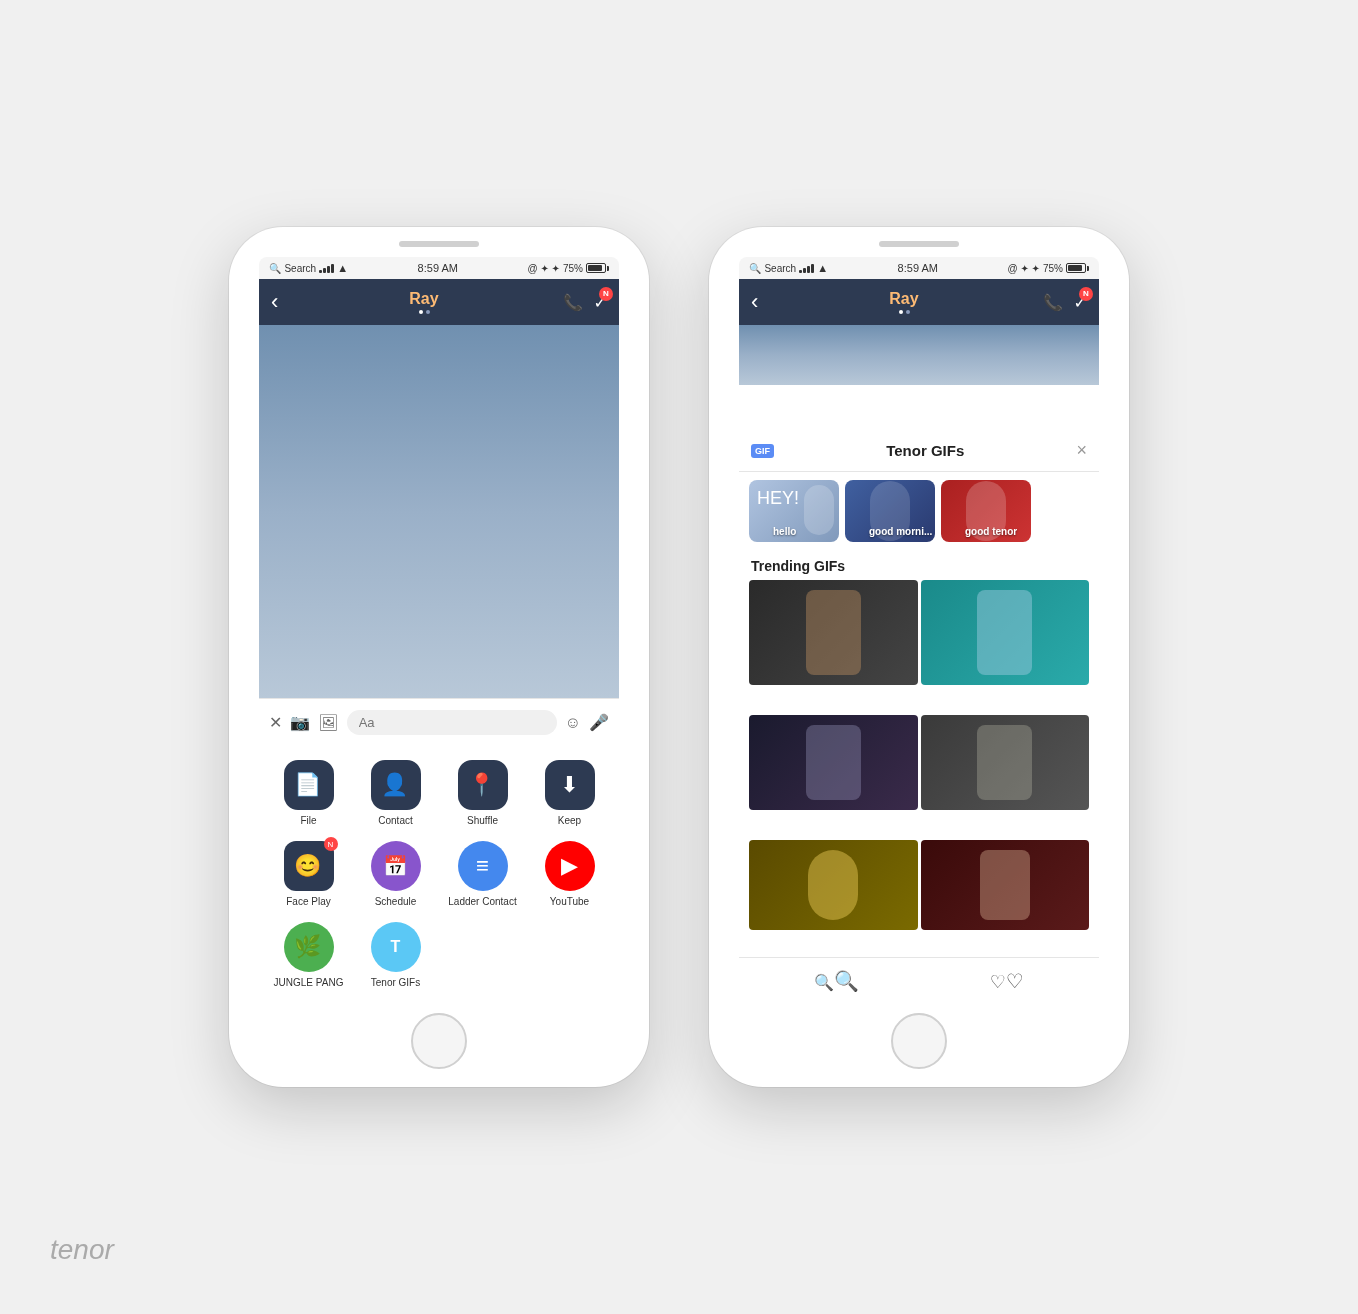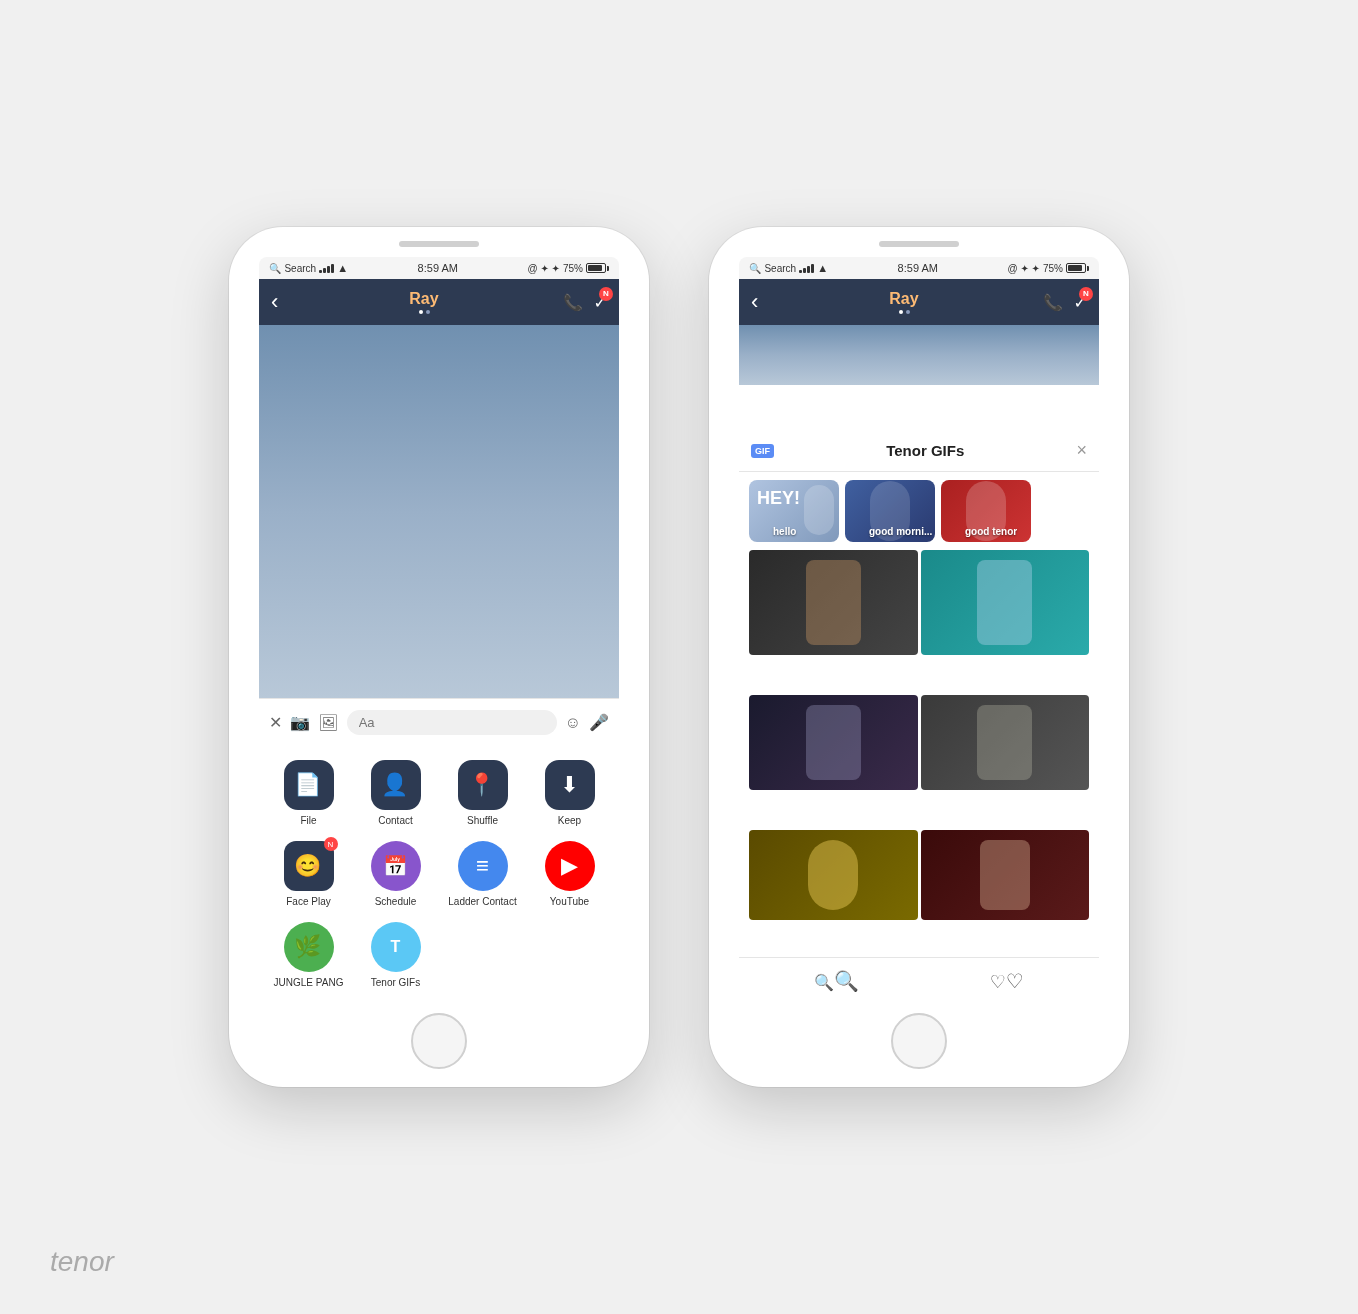--- a/index.html
+++ b/index.html
@@ -349,21 +349,21 @@
       height: 46px;
     }
     .gif-bottom-icon {
       color: #555;
       font-size: 20px;
       cursor: pointer;
     }
     
     .tenor-watermark {
       position: absolute;
-      bottom: 36px;
+      bottom: 48px;
       left: 50px;
       font-size: 28px;
       color: #aaa;
       font-style: italic;
       font-weight: 300;
     }
     .gif-color-teal { background: linear-gradient(135deg, #1a8a8a 0%, #2aaaaa 100%); }
     .icon-back::before { content: '‹'; font-size: 22px; font-weight: 300; }
     .icon-close-x::before { content: '✕'; }
     .icon-search::before { content: '🔍'; font-size: 16px; }
@@ -585,21 +585,21 @@
           <div class="gif-header">
             <span class="gif-badge">GIF</span>
             <span class="gif-title">Tenor GIFs</span>
             <span class="gif-close">×</span>
           </div>
 
           <div class="gif-categories">
             <div class="gif-cat-item">
               <div class="gif-cat-bg gif-cat-bg-hello">
                 <div class="gif-inner">
-                  <span style="color:#fff; font-size:18px; font-weight:700; position:absolute; top:8px; left:8px;text-align:center;">HEY!</span>
+                  <span style="color:#fff; font-size:18px; font-weight:400; position:absolute; top:8px; left:8px;text-align:center;">HEY!</span>
                   <div style="position:absolute; right:5px; top:5px; width:30px; height:50px; background:rgba(255,255,255,0.2); border-radius:15px;"></div>
                 </div>
               </div>
               <span class="gif-cat-label">hello</span>
             </div>
             <div class="gif-cat-item">
               <div class="gif-cat-bg gif-cat-bg-morning">
                 <div class="gif-inner">
                   <div style="width:40px; height:60px; background:rgba(255,255,255,0.15); border-radius:20px;"></div>
                 </div>
@@ -609,20 +609,21 @@
             <div class="gif-cat-item">
               <div class="gif-cat-bg gif-cat-bg-night">
                 <div class="gif-inner">
                   <div style="width:40px; height:60px; background:rgba(255,255,255,0.2); border-radius:20px;"></div>
                 </div>
               </div>
               <span class="gif-cat-label">good tenor</span>
             </div>
           </div>
 
+          <div class="trending-label">Trending GIFs</div>
           <div class="trending-grid">
             <div class="gif-thumb gif-color-1" style="height:105px;">
               <div class="gif-inner">
                 <div style="width:55px; height:85px; background:rgba(200,150,100,0.4); border-radius:8px;"></div>
               </div>
             </div>
             <div class="gif-thumb gif-color-teal" style="height:105px;">
               <div class="gif-inner">
                 <div style="width:55px; height:85px; background:rgba(150,200,220,0.5); border-radius:8px;"></div>
               </div>

